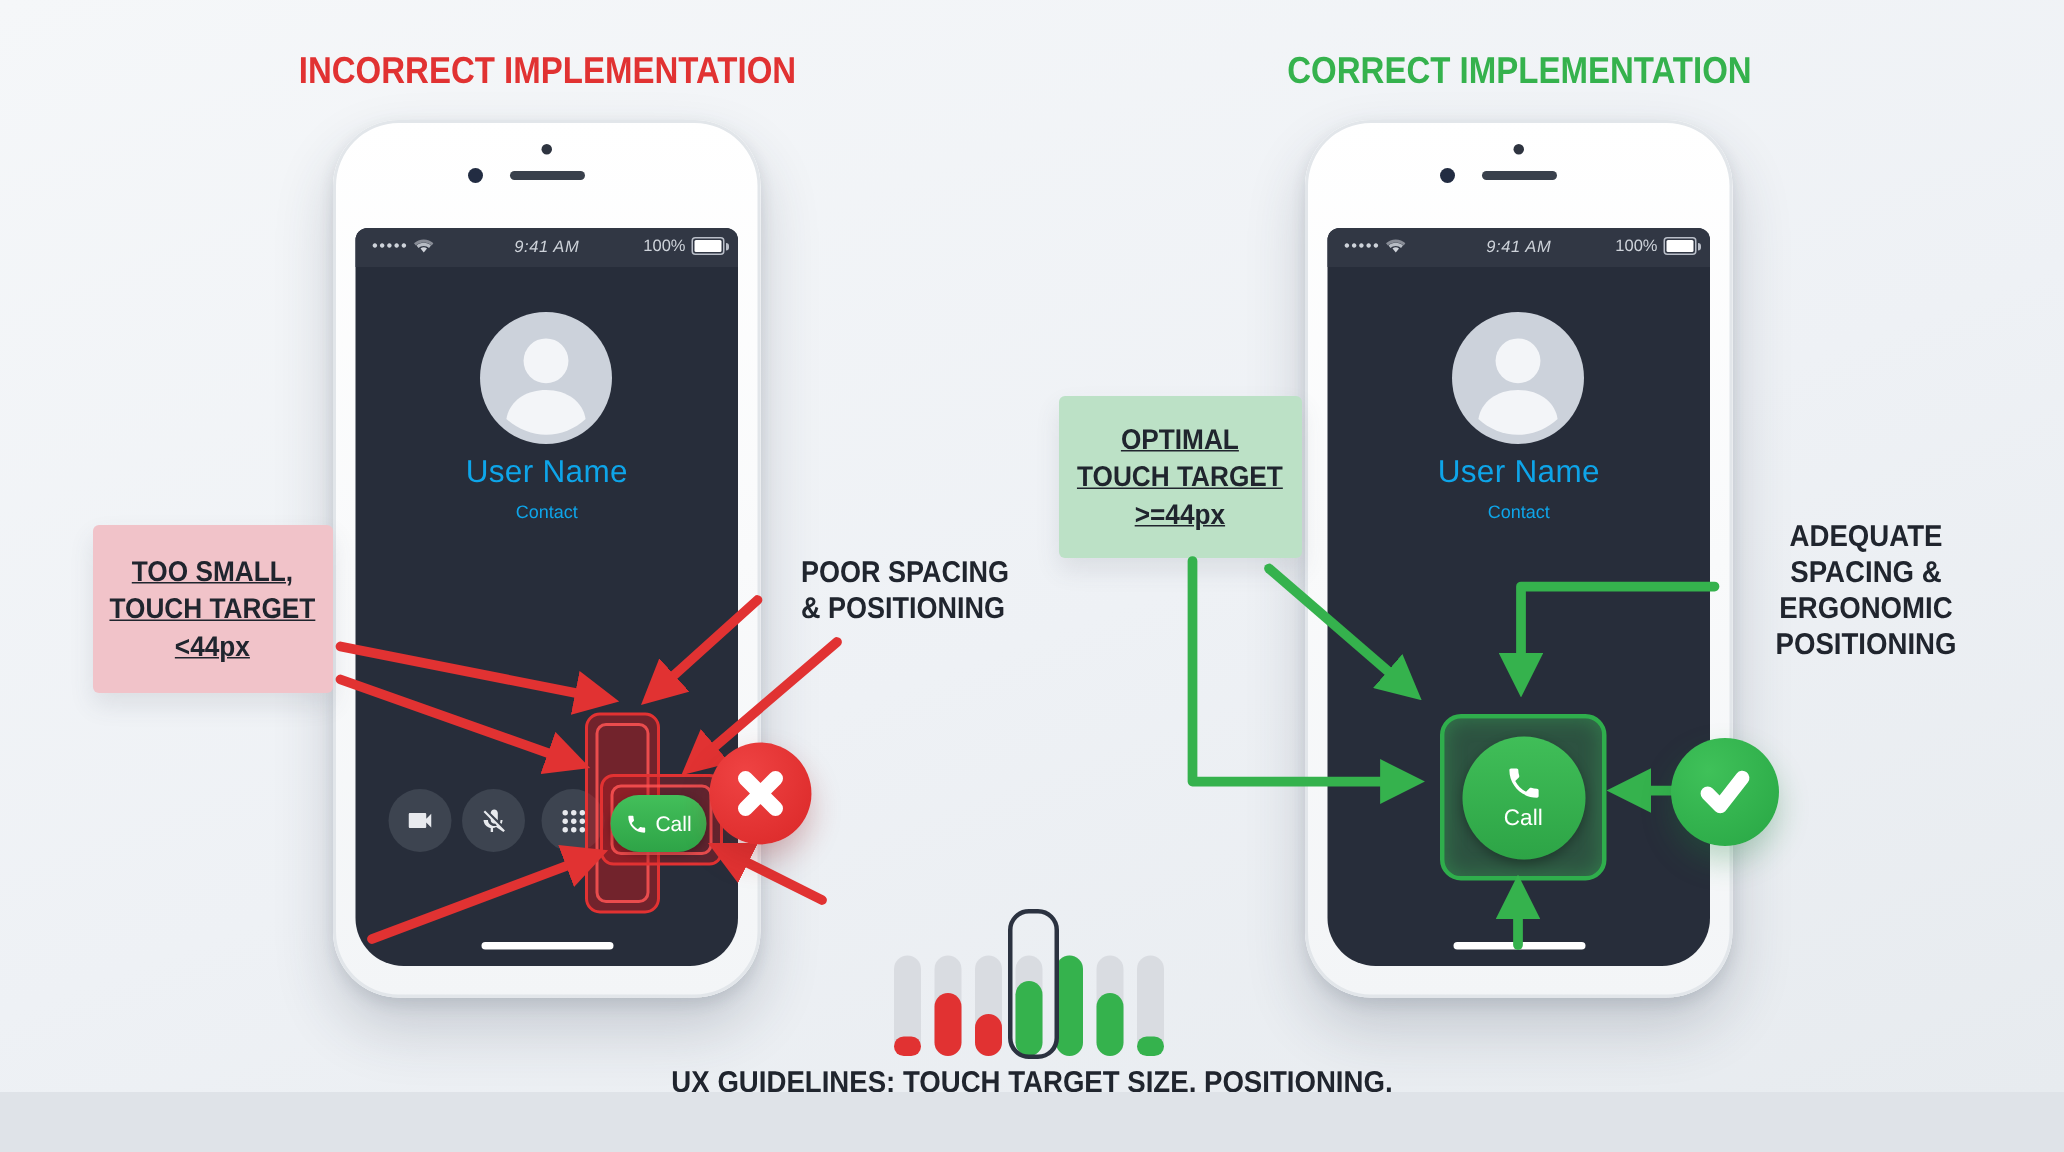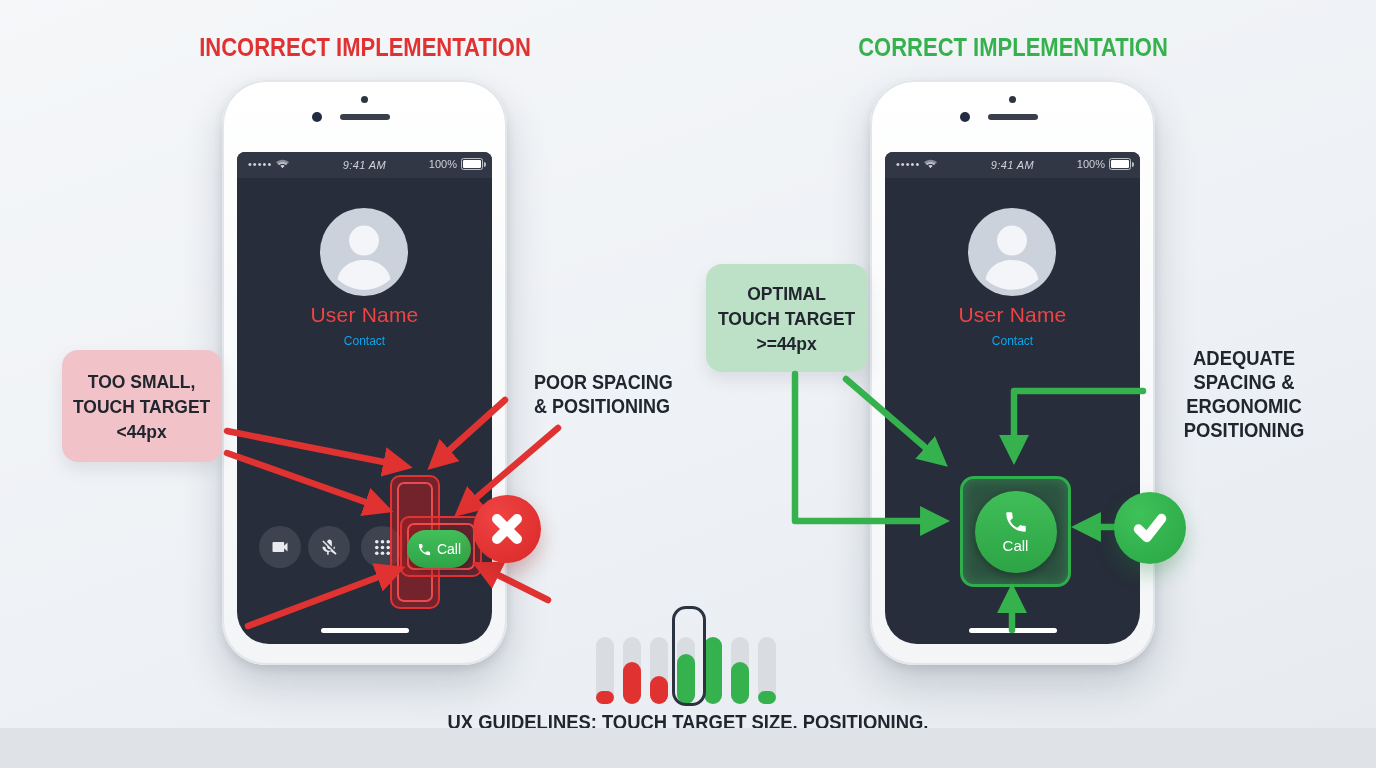--- a/index.html
+++ b/index.html
@@ -8,22 +8,22 @@
     background:linear-gradient(160deg,#f5f7f9 0%,#eef1f5 55%,#e7ebef 100%);
     font-family:"Liberation Sans",sans-serif;color:var(--dark,#20252e);
   }
 
   
   .title{position:absolute;top:33px;width:446px;text-align:center;
     font-weight:800;font-size:25px;letter-spacing:0;transform:scaleX(.88);transform-origin:center top;}
   .title.red{color:var(--red,#e13232);}
   .title.green{color:var(--green,#35b24d);}
 
-  .note-box{position:absolute;border-radius:16px;display:flex;align-items:center;justify-content:center;
-    box-shadow:0 8px 16px rgba(70,80,100,.12);z-index:4;}
+  .note-box{position:absolute;border-radius:4px;display:flex;align-items:center;justify-content:center;
+    box-shadow:0 8px 16px rgba(70,80,100,.12);z-index:4;text-decoration:underline;}
   .note-box .lines{font-weight:800;font-size:19px;line-height:25px;text-align:center;color:var(--dark,#20252e);
     transform:scaleX(.92);transform-origin:center;}
   .note-box.pink{left:62px;top:350px;width:160px;height:112px;background:var(--pink-box,#f1c3c9);}
   .note-box.greenbox{left:706px;top:264px;width:162px;height:108px;background:var(--green-box,#bce1c6);}
 
   .note-text{position:absolute;font-weight:800;font-size:20px;line-height:24px;color:var(--dark,#20252e);z-index:4;}
   .note-text.poor{left:534px;top:370px;text-align:left;transform:scaleX(.9);transform-origin:left top;}
   .note-text.adequate{left:1172px;top:346px;width:144px;text-align:center;transform:scaleX(.92);transform-origin:center top;}
 
   .caption{position:absolute;left:388px;top:711px;width:600px;text-align:center;
@@ -42,21 +42,21 @@
     border-radius:8px 8px 0 0;color:#ced3da;font-size:11px;}
   .sb-left{position:absolute;left:11px;top:6px;display:flex;align-items:center;gap:4px;letter-spacing:1px;}
   .sb-time{position:absolute;left:0;top:7px;width:100%;text-align:center;letter-spacing:.4px;font-style:italic;}
   .sb-right{position:absolute;right:9px;top:6px;display:flex;align-items:center;}
   .battery{display:inline-block;width:20px;height:10px;border:1px solid #b9bec8;border-radius:2.5px;position:relative;margin-left:4px;}
   .battery::before{content:"";position:absolute;inset:1px;background:#ffffff;border-radius:1px;}
   .battery::after{content:"";position:absolute;right:-3.5px;top:2.5px;width:2px;height:5px;background:#b9bec8;border-radius:0 2px 2px 0;}
 
   .avatar{position:absolute;left:83px;top:56px;width:88px;height:88px;border-radius:50%;
     background:var(--avatar,#ccd2db);overflow:hidden;}
-  .uname{position:absolute;left:0;top:151px;width:100%;text-align:center;color:#ef4444;font-size:21px;letter-spacing:.2px;}
+  .uname{position:absolute;left:0;top:151px;width:100%;text-align:center;color:#0ea5e9;font-size:21px;letter-spacing:.2px;}
   .contact{position:absolute;left:0;top:182px;width:100%;text-align:center;color:#0ea5e9;font-size:12px;}
   .home-bar{position:absolute;left:50%;bottom:11px;width:88px;height:5px;margin-left:-44px;border-radius:3px;background:#ffffff;}
 
   .circle-btn{position:absolute;top:374px;width:42px;height:42px;border-radius:50%;background:var(--btn-circle,#3d4450);
     display:flex;align-items:center;justify-content:center;}
 
   
   .call-pill{position:absolute;left:407px;top:530px;width:64px;height:38px;border-radius:19px;z-index:6;
     background:linear-gradient(180deg,#43bf5a,#2ea447);display:flex;align-items:center;justify-content:center;gap:5px;
     color:#fff;font-size:14px;box-shadow:0 2px 6px rgba(0,0,0,.25);}

